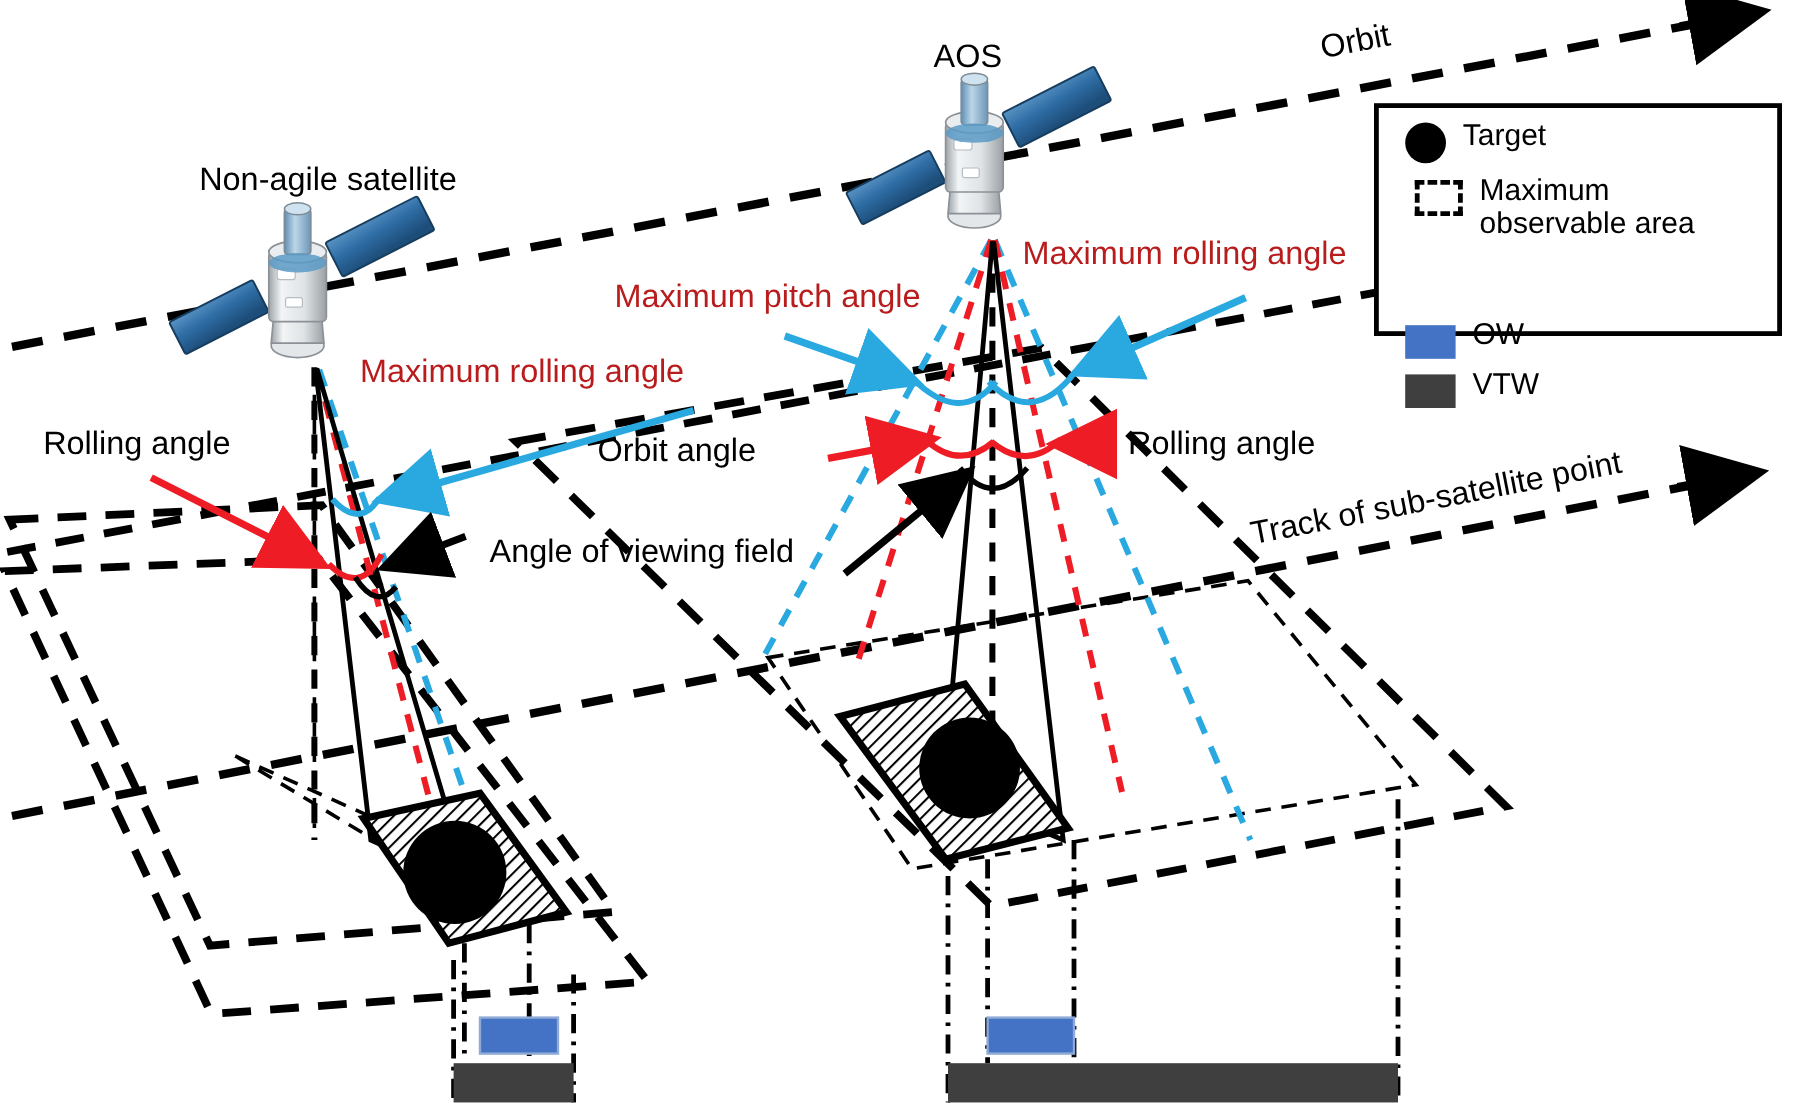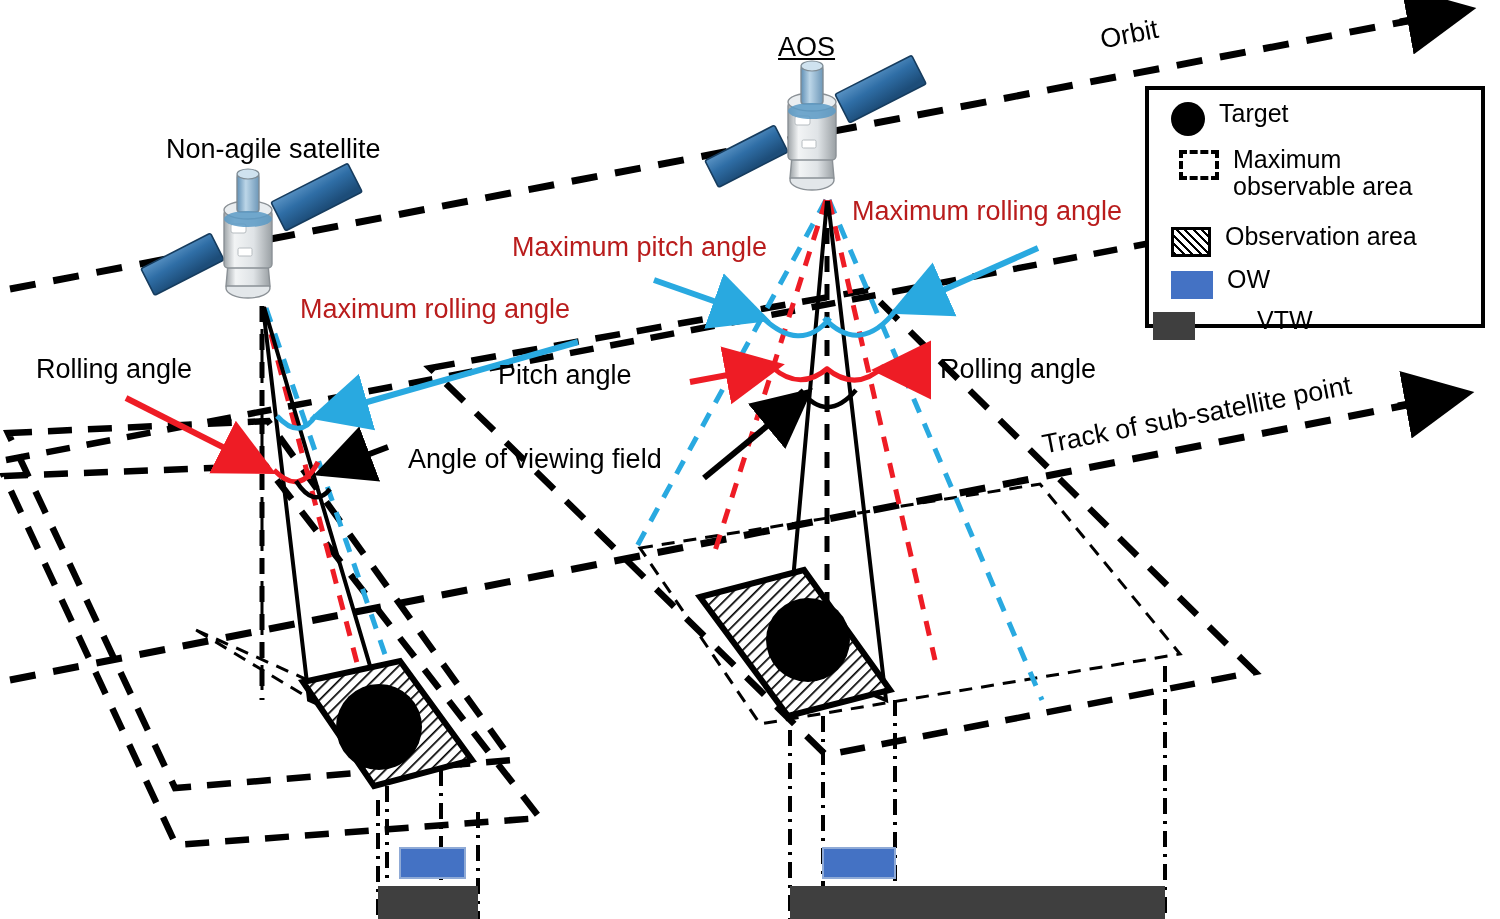--- a/index.html
+++ b/index.html
@@ -4,21 +4,21 @@
 <style>
   html,body{margin:0;padding:0;background:#ffffff;}
   body{width:1500px;height:919px;overflow:hidden;
        font-family:"Liberation Sans","DejaVu Sans",sans-serif;}
   #stage{position:relative;width:1500px;height:919px;background:#fff;}
   svg.layer{position:absolute;left:0;top:0;width:1500px;height:919px;}
   .lbl{position:absolute;white-space:nowrap;line-height:1;}
   .lbl-blk{color:#000000;font-size:27px;}
   .lbl-red{color:#000000;font-size:27px;}
   .lbl-cyn{color:#b91c1c;font-size:27px;}
-  .legend-box{position:absolute;left:1145px;top:86px;width:340px;height:242px;
+  .legend-box{position:absolute;left:1145px;top:86px;width:340px;height:194px;
               border:4px solid #000;background:#fff;box-sizing:border-box;}
   .legend-row{position:absolute;display:flex;align-items:flex-start;}
   .legend-txt{font-size:25px;color:#000;line-height:1.08;}
   .sw{flex:0 0 auto;margin-right:14px;}
   .sw-dot{width:34px;height:34px;border-radius:50%;background:#000;margin-top:2px;}
   .sw-dash{width:40px;height:30px;border:4px dashed #000;box-sizing:border-box;margin-top:4px;}
   .sw-hatch{width:40px;height:30px;border:3px solid #000;box-sizing:border-box;margin-top:4px;
             background-image:repeating-linear-gradient(45deg,#000 0,#000 2px,#fff 2px,#fff 6px);}
   .sw-ow{width:42px;height:28px;background:#4472c4;margin-top:5px;}
   .sw-vtw{width:42px;height:28px;background:#3f3f3f;margin-top:5px;}
@@ -197,56 +197,52 @@
         <rect x="-10" y="16" width="14" height="8" rx="1.5" fill="#fff" stroke="#b6bcc0" stroke-width="1"></rect>
         <rect x="-11" y="-58" width="22" height="38" rx="3" fill="url(#capGrad)" stroke="#7e8b94" stroke-width="1.4"></rect>
         <ellipse cx="0" cy="-58" rx="11" ry="5" fill="#cfe2ef" stroke="#7e8b94" stroke-width="1.2"></ellipse>
         <ellipse cx="0" cy="-13" rx="24" ry="8" fill="#5b9ac6" opacity="0.85"></ellipse>
       </g>
     </g>
   </svg>
 
   <div class="lbl lbl-blk" style="left:166px;top:136px;">Non-agile satellite</div>
 
-  <div class="lbl lbl-blk" style="left:778px;top:34px;text-decoration:underline;">AOS</div>
+  <div class="lbl lbl-blk" style="left:778px;top:34px;">AOS</div>
 
   <div class="lbl lbl-blk" style="left:1098px;top:27px;transform:rotate(-11deg);transform-origin:left top;">Orbit</div>
 
   <div class="lbl lbl-blk" style="left:1040px;top:432px;transform:rotate(-11deg);transform-origin:left top;">Track of sub-satellite point</div>
 
   <div class="lbl lbl-cyn" style="left:300px;top:296px;">Maximum rolling angle</div>
 
   <div class="lbl lbl-red" style="left:36px;top:356px;">Rolling angle</div>
 
   <div class="lbl lbl-cyn" style="left:852px;top:198px;">Maximum rolling angle</div>
 
   <div class="lbl lbl-cyn" style="left:512px;top:234px;">Maximum pitch angle</div>
 
-  <div class="lbl lbl-red" style="left:498px;top:362px;">Pitch angle</div>
+  <div class="lbl lbl-red" style="left:498px;top:362px;">Orbit angle</div>
 
   <div class="lbl lbl-red" style="left:940px;top:356px;">Rolling angle</div>
 
   <div class="lbl lbl-blk" style="left:392px;top:446px;margin-left:16px;">Angle of viewing field</div>
 
   <div class="legend-box">
     <div class="legend-row" style="left:22px;top:10px;">
       <div class="sw sw-dot"></div>
       <div class="legend-txt">Target</div>
     </div>
     <div class="legend-row" style="left:22px;top:56px;width:290px;justify-content:flex-end;">
       <div class="sw sw-dash"></div>
       <div class="legend-txt" style="max-width:228px;white-space:normal;">Maximum observable area</div>
     </div>
-    <div class="legend-row" style="left:22px;top:133px;">
-      <div class="sw sw-hatch"></div>
-      <div class="legend-txt">Observation area</div>
-    </div>
     <div class="legend-row" style="left:22px;top:176px;">
       <div class="sw sw-ow"></div>
       <div class="legend-txt">OW</div>
     </div>
-    <div class="legend-row" style="left:4px;top:217px;gap:48px;">
+    <div class="legend-row" style="left:22px;top:217px;">
       <div class="sw sw-vtw"></div>
       <div class="legend-txt">VTW</div>
     </div>
   </div>
 
 </div>
 
 </body></html>

